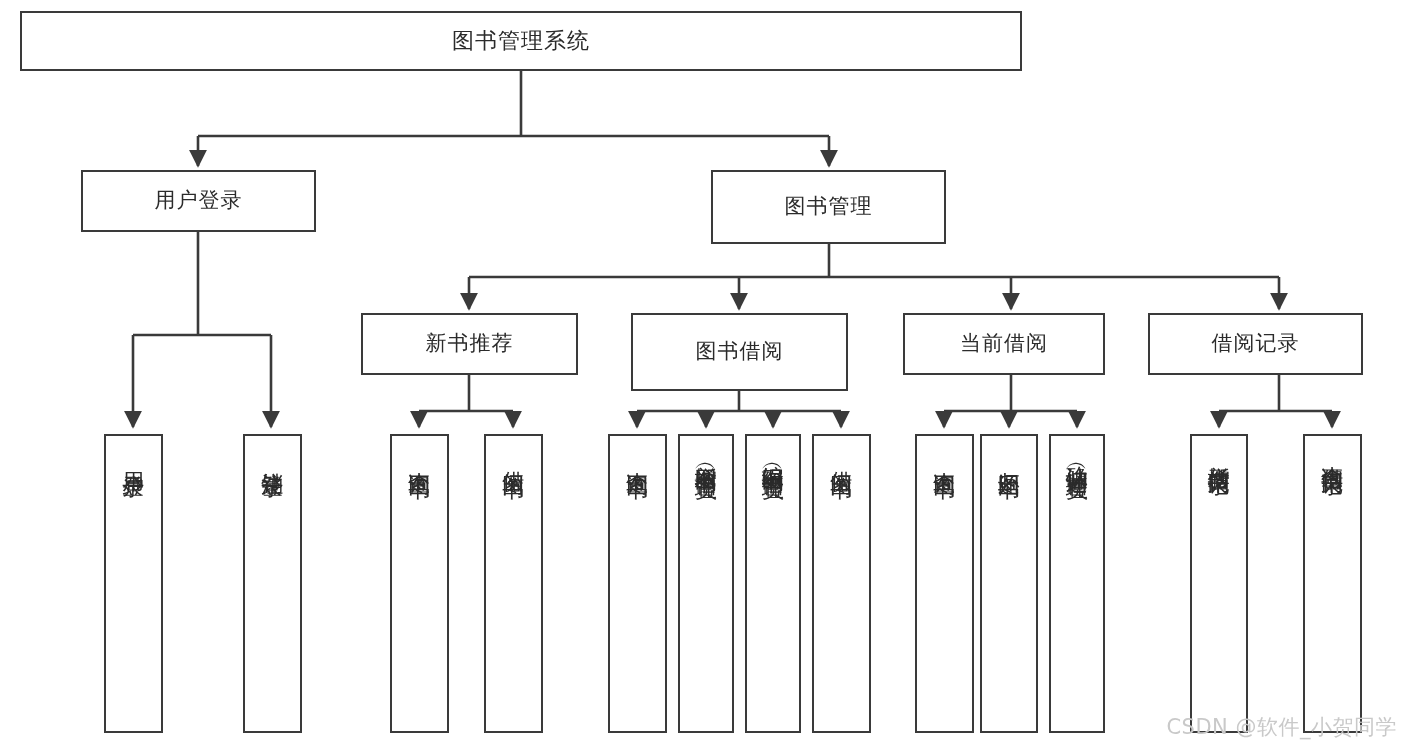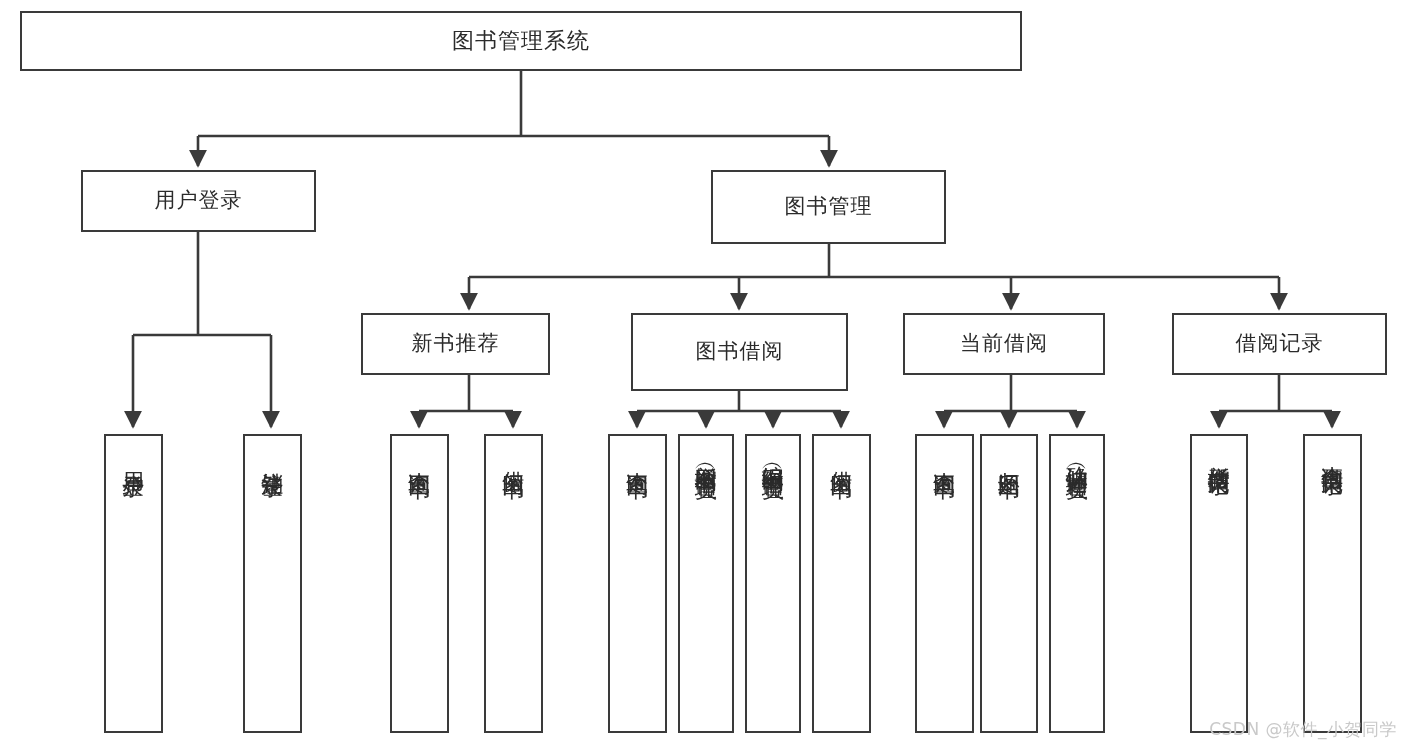--- a/index.html
+++ b/index.html
@@ -21,21 +21,21 @@
   .leaf .lbl{
     writing-mode:vertical-rl;
     text-orientation:upright;
     font-size:22px;
     line-height:1.25;
     letter-spacing:2px;
     white-space:nowrap;
   }
   .leaf.tall-text{padding-top:12px;}
 
-  .watermark{position:absolute;right:8px;bottom:6px;color:#c9c9c9;font-size:17px;
+  .watermark{position:absolute;right:8px;bottom:6px;color:#c9c9c9;font-size:21px;
              letter-spacing:0.5px;white-space:nowrap;}
 </style>
 </head>
 <body>
 
 <div id="canvas">
 
   <svg class="wires" viewBox="0 0 1405 747" xmlns="http://www.w3.org/2000/svg">
     <defs>
       <marker id="arrow" viewBox="0 0 10 10" refX="9" refY="5" markerWidth="7" markerHeight="7" orient="auto-start-reverse">
@@ -91,33 +91,33 @@
   </div>
 
   <div class="node h-node" style="left:81px;top:170px;width:235px;height:62px;">
     <span class="lbl">用户登录</span>
   </div>
 
   <div class="node h-node" style="left:711px;top:170px;width:235px;height:74px;">
     <span class="lbl">图书管理</span>
   </div>
 
-  <div class="node h-node" style="left:361px;top:313px;width:189px;height:62px;">
+  <div class="node h-node" style="left:361px;top:313px;width:217px;height:62px;">
     <span class="lbl">新书推荐</span>
   </div>
 
   <div class="node h-node" style="left:631px;top:313px;width:217px;height:78px;">
     <span class="lbl">图书借阅</span>
   </div>
 
   <div class="node h-node" style="left:903px;top:313px;width:202px;height:62px;">
     <span class="lbl">当前借阅</span>
   </div>
 
-  <div class="node h-node" style="left:1172px;top:313px;width:215px;height:62px;">
+  <div class="node h-node" style="left:1148px;top:313px;width:215px;height:62px;">
     <span class="lbl">借阅记录</span>
   </div>
 
   <div class="node leaf" style="left:104px;top:434px;width:59px;height:299px;">
     <span class="lbl">用户登录</span>
   </div>
   <div class="node leaf" style="left:243px;top:434px;width:59px;height:299px;">
     <span class="lbl">注销登录</span>
   </div>
 

